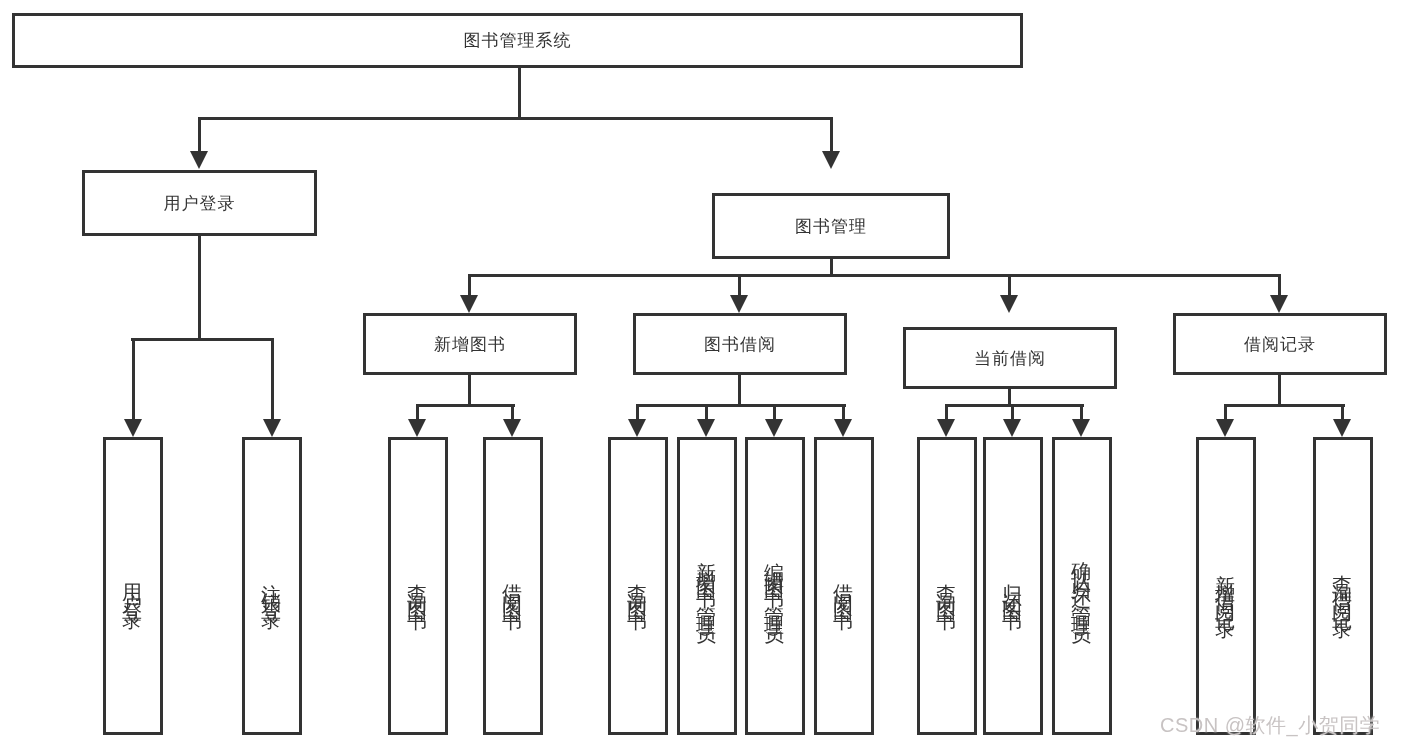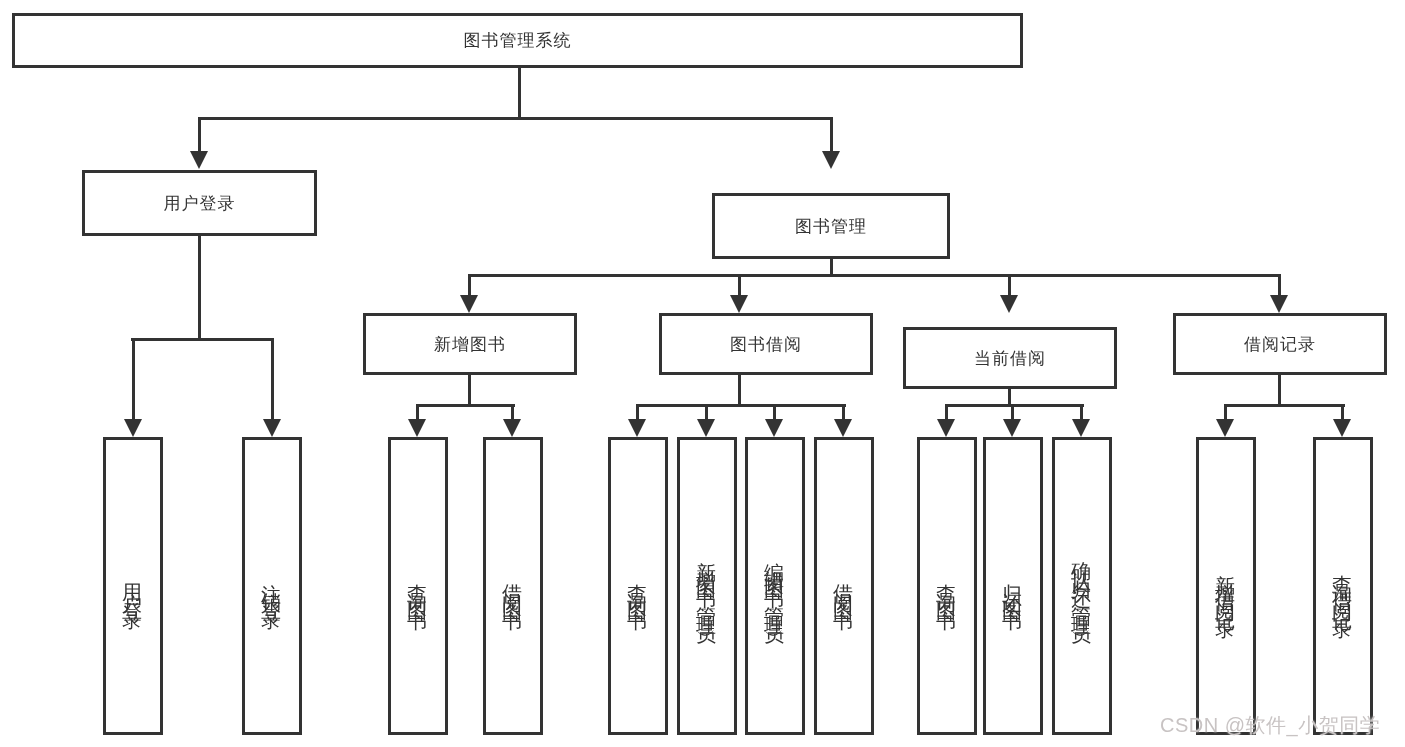--- a/index.html
+++ b/index.html
@@ -116,21 +116,21 @@
   <div class="hline" style="left:1224px; top:404px; width:121px;"></div>
   <div class="arrow" style="left:1224px; top:404px; height:15px;"></div>
   <div class="arrow" style="left:1341px; top:404px; height:15px;"></div>
 
   <div class="node" style="left:12px; top:13px; width:1011px; height:55px;">图书管理系统</div>
 
   <div class="node" style="left:82px; top:170px; width:235px; height:66px;">用户登录</div>
   <div class="node" style="left:712px; top:169px; width:238px; height:66px;margin-top:24px;">图书管理</div>
 
   <div class="node" style="left:363px; top:313px; width:214px; height:62px;">新增图书</div>
-  <div class="node" style="left:633px; top:313px; width:214px; height:62px;margin-left:26px;">图书借阅</div>
+  <div class="node" style="left:633px; top:313px; width:214px; height:62px;">图书借阅</div>
   <div class="node" style="left:903px; top:327px; width:214px; height:62px;">当前借阅</div>
   <div class="node" style="left:1173px; top:313px; width:214px; height:62px;font-family:Liberation Serif, serif;">借阅记录</div>
 
   <div class="node leaf" style="left:103px;">用户登录</div>
   <div class="node leaf" style="left:242px;">注销登录</div>
 
   <div class="node leaf" style="left:388px;">查询图书</div>
   <div class="node leaf" style="left:483px;">借阅图书</div>
 
   <div class="node leaf" style="left:608px;">查询图书</div>

